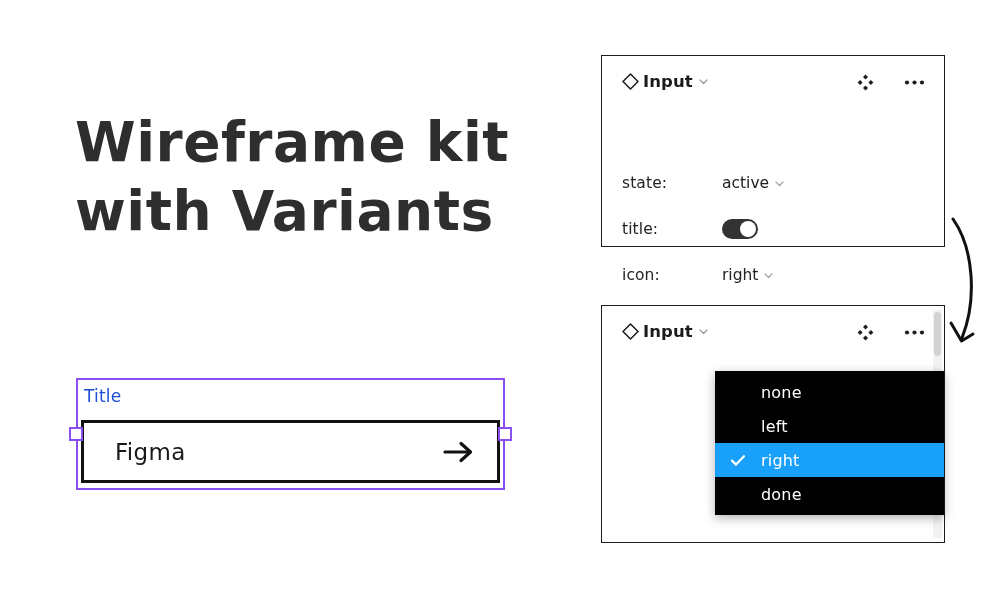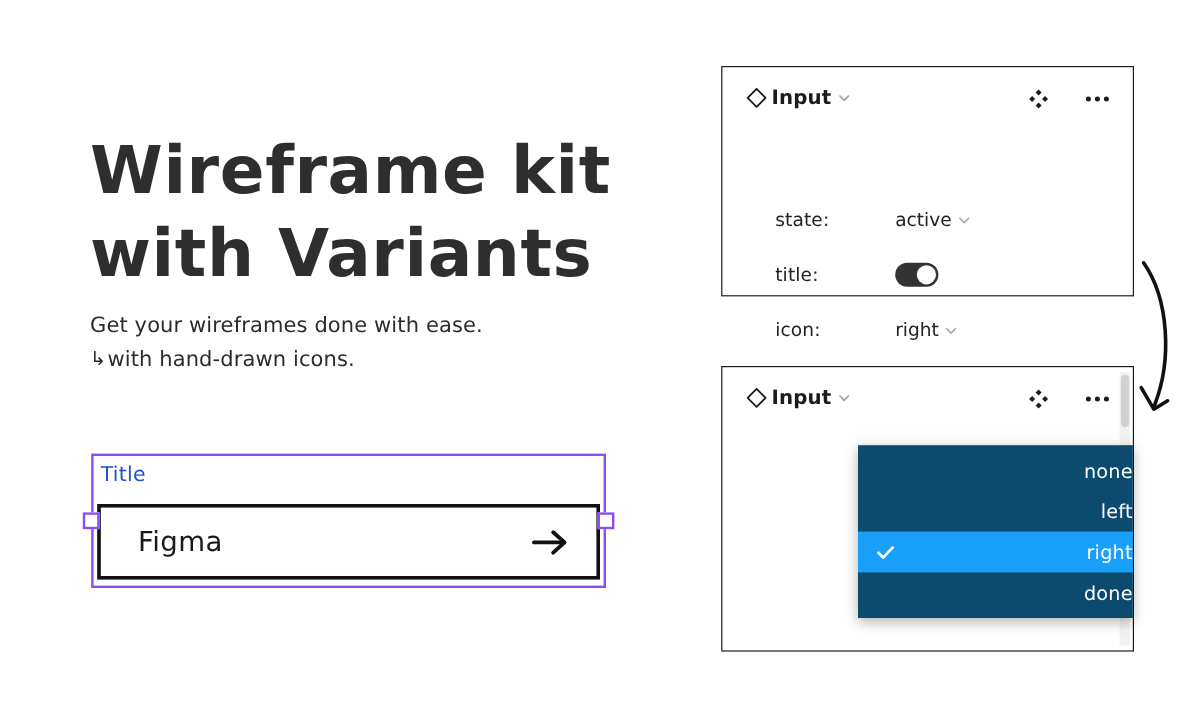--- a/index.html
+++ b/index.html
@@ -184,21 +184,20 @@
   .dots-icon { width: 21px; height: 7px; display: block; }
 
   
   .prop-row {
     position: absolute;
     left: 20px;
     width: 300px;
     height: 26px;
     display: flex;
     align-items: center;
-    margin-left: 24px;
   }
   .prop-label {
     width: 100px;
     font-size: 15.5px;
     color: #232323;
     letter-spacing: 0.1px;
   }
   .prop-value {
     display: flex;
     align-items: center;
@@ -247,25 +246,24 @@
     background: #d2d2d2;
     border-radius: 4px;
   }
 
   
   #dropdown-menu {
     position: absolute;
     left: 113px;   
     top: 65px;     
     width: 229px;
-    background: #0c4a6e;
+    background: #000000;
     box-shadow: 0 3px 10px rgba(0,0,0,0.30);
     padding: 4px 0 4px 0;
     z-index: 5;
-    text-align: right;
   }
   .dropdown-item {
     height: 34px;
     display: flex;
     align-items: center;
     font-size: 16px;
     color: #ffffff;
     letter-spacing: 0.2px;
   }
   .dropdown-item.selected { background: #18a0fb; }
@@ -289,28 +287,20 @@
   }
 </style>
 </head>
 <body>
 
 <div id="left-column">
 
   <h1 id="page-title">Wireframe kit
 with Variants</h1>
 
-  <div id="subtitle-block">
-    <div class="subtitle-line">
-      <span>Get your wireframes done with ease.</span>
-    </div>
-    <div class="subtitle-line">
-      <span class="turn-arrow">↳</span><span>with hand-drawn icons.</span>
-    </div>
-  </div>
 
   <div id="wireframe-component">
 
     <div id="wf-title-label">Title</div>
 
     <div id="wf-input-box">
       <div id="wf-input-value">Figma</div>
       <svg id="wf-input-arrow" viewBox="0 0 32 26">
         <path d="M2 13 H27" stroke="#111111" stroke-width="3.2" stroke-linecap="round" fill="none"></path>
         <path d="M18 4.5 L27.5 13 L18 21.5" stroke="#111111" stroke-width="3.2" stroke-linecap="round" stroke-linejoin="round" fill="none"></path>

